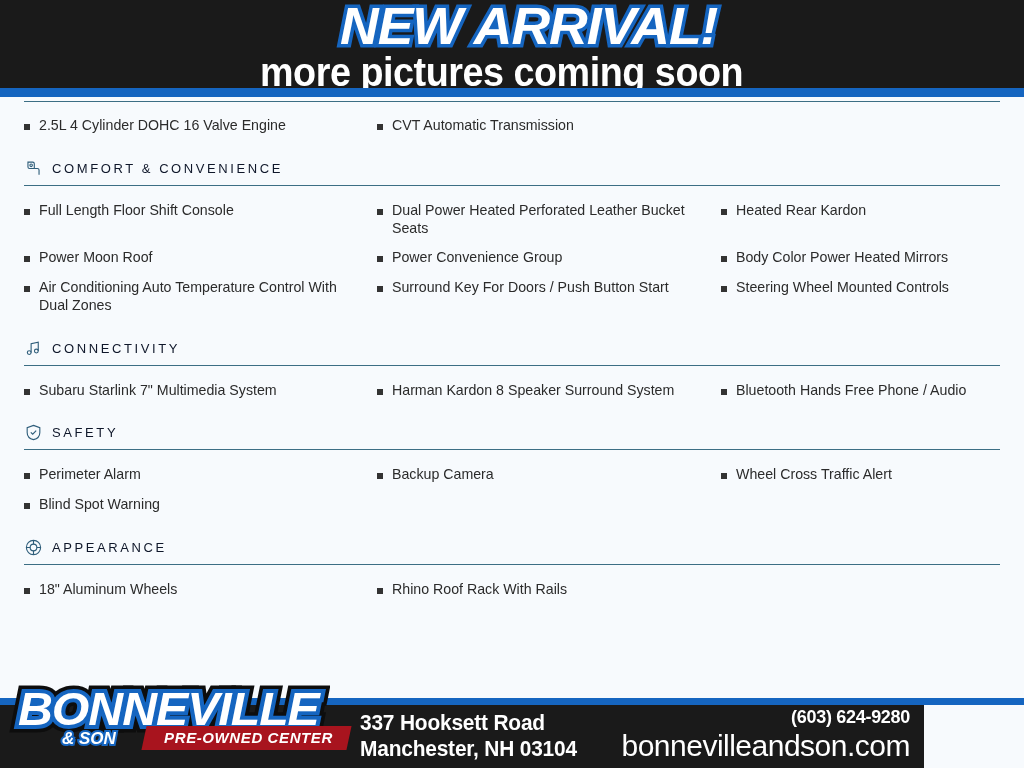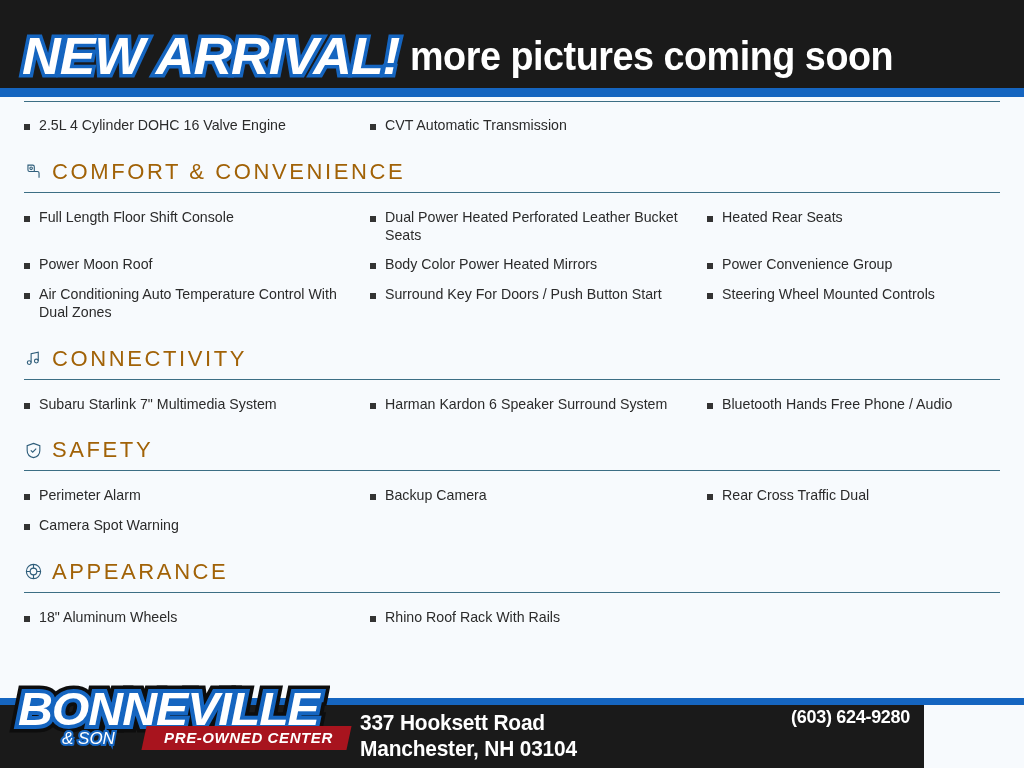--- a/index.html
+++ b/index.html
@@ -19,20 +19,21 @@
   
   #top-banner {
     position: absolute;
     top: 0; left: 0;
     width: 1024px;
     height: 112px;
     background: #1a1a1a;
     display: flex;
     align-items: center;
     overflow: hidden;
+    flex-direction: column;
   }
 
   #new-arrival-text {
     font-family: "Liberation Sans", sans-serif;
     font-size: 52px;
     font-weight: bold;
     font-style: italic;
     letter-spacing: -1px;
     color: #ffffff;
     margin-left: 22px;
@@ -89,37 +90,37 @@
 
   .section-icon {
     width: 19px; height: 19px;
     flex: 0 0 19px;
     color: #2e5d7a;
     display: block;
   }
   .section-icon svg { display: block; width: 19px; height: 19px; }
 
   .section-title {
-    font-size: 22px;
+    font-size: 13px;
     letter-spacing: 2.6px;
-    color: #a16207;
+    color: #0f172a;
     font-weight: normal;
     white-space: nowrap;
   }
 
   .section-rule {
     height: 1px;
     background: #3c6e84;
     margin-top: 7px;
   }
 
   .feature-grid {
     display: grid;
     grid-template-columns: 338px 329px 1fr;
-    column-gap: 8px;
+    column-gap: 15px;
     padding-top: 10px;
     align-content: start;
   }
 
   .feature-item {
     display: flex;
     align-items: flex-start;
     gap: 9px;
     padding: 6px 10px 6px 0;
   }
@@ -200,21 +201,21 @@
     transform: scaleX(1.05);
     transform-origin: left top;
     -webkit-text-stroke: 15px #0d0d0d;
     paint-order: stroke fill;
   }
 
   #logo-sub {
     position: absolute;
     left: 44px; top: 58px;
     font-size: 17px;
-    font-weight: normal;
+    font-weight: bold;
     font-style: italic;
     color: #ffffff;
     letter-spacing: 0px;
     line-height: 1;
     white-space: nowrap;
     -webkit-text-stroke: 4px #1565c0;
     paint-order: stroke fill;
     z-index: 3;
   }
 
@@ -323,33 +324,33 @@
       <div class="feature-item">
           <span class="bullet"></span>
           <span class="feature-text">Full Length Floor Shift Console</span>
         </div>
       <div class="feature-item">
           <span class="bullet"></span>
           <span class="feature-text">Dual Power Heated Perforated Leather Bucket Seats</span>
         </div>
       <div class="feature-item">
           <span class="bullet"></span>
-          <span class="feature-text">Heated Rear Seats</span>
+          <span class="feature-text">Heated Rear Kardon</span>
         </div>
       <div class="feature-item">
           <span class="bullet"></span>
           <span class="feature-text">Power Moon Roof</span>
         </div>
       <div class="feature-item">
           <span class="bullet"></span>
+          <span class="feature-text">Power Convenience Group</span>
+        </div>
+      <div class="feature-item">
+          <span class="bullet"></span>
           <span class="feature-text">Body Color Power Heated Mirrors</span>
-        </div>
-      <div class="feature-item">
-          <span class="bullet"></span>
-          <span class="feature-text">Power Convenience Group</span>
         </div>
       <div class="feature-item">
           <span class="bullet"></span>
           <span class="feature-text">Air Conditioning Auto Temperature Control With Dual Zones</span>
         </div>
       <div class="feature-item">
           <span class="bullet"></span>
           <span class="feature-text">Surround Key For Doors / Push Button Start</span>
         </div>
       <div class="feature-item">
@@ -371,21 +372,21 @@
       <span class="section-title">CONNECTIVITY</span>
     </div>
     <div class="section-rule"></div>
     <div class="feature-grid">
       <div class="feature-item">
           <span class="bullet"></span>
           <span class="feature-text">Subaru Starlink 7" Multimedia System</span>
         </div>
       <div class="feature-item">
           <span class="bullet"></span>
-          <span class="feature-text">Harman Kardon 6 Speaker Surround System</span>
+          <span class="feature-text">Harman Kardon 8 Speaker Surround System</span>
         </div>
       <div class="feature-item">
           <span class="bullet"></span>
           <span class="feature-text">Bluetooth Hands Free Phone / Audio</span>
         </div>
     </div>
   </div>
 
   <div class="section">
     <div class="section-header">
@@ -402,25 +403,25 @@
       <div class="feature-item">
           <span class="bullet"></span>
           <span class="feature-text">Perimeter Alarm</span>
         </div>
       <div class="feature-item">
           <span class="bullet"></span>
           <span class="feature-text">Backup Camera</span>
         </div>
       <div class="feature-item">
           <span class="bullet"></span>
-          <span class="feature-text">Rear Cross Traffic Dual</span>
-        </div>
-      <div class="feature-item">
-          <span class="bullet"></span>
-          <span class="feature-text">Camera Spot Warning</span>
+          <span class="feature-text">Wheel Cross Traffic Alert</span>
+        </div>
+      <div class="feature-item">
+          <span class="bullet"></span>
+          <span class="feature-text">Blind Spot Warning</span>
         </div>
       <div></div>
       <div></div>
     </div>
   </div>
 
   <div class="section">
     <div class="section-header">
       <span class="section-icon">
         <svg viewBox="0 0 24 24" fill="none" stroke="currentColor" stroke-width="1.4">
@@ -459,14 +460,15 @@
     <div id="logo-sub">&amp; SON</div>
   </div>
 
   <div id="footer-address">
     <div>337 Hooksett Road</div>
     <div>Manchester, NH 03104</div>
   </div>
 
   <div id="footer-contact">
     <span id="footer-phone">(603) 624-9280</span>
+    <span id="footer-website">bonnevilleandson.com</span>
   </div>
 </div>
 
 </body></html>

